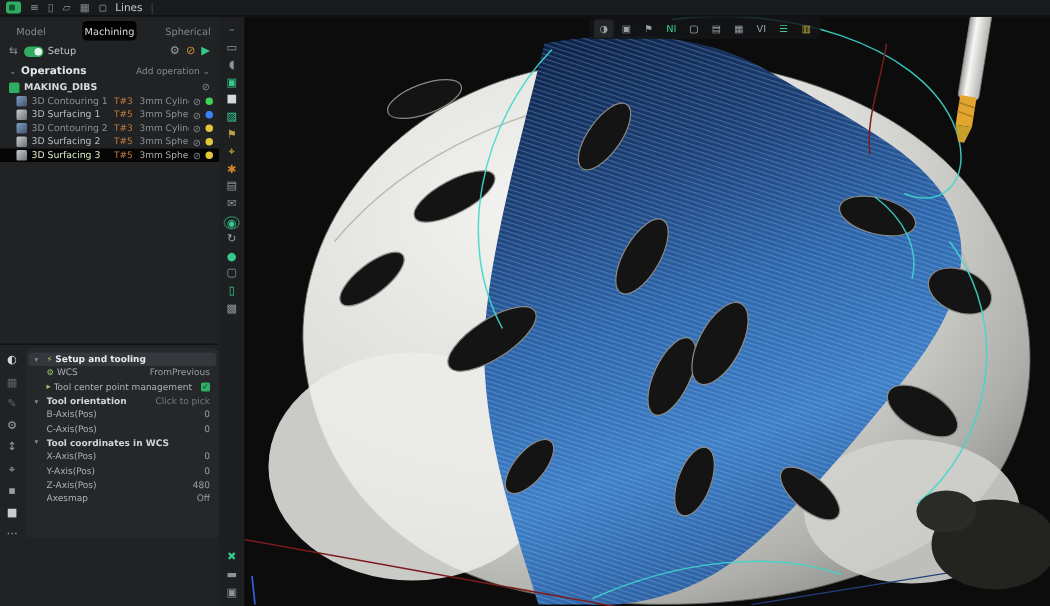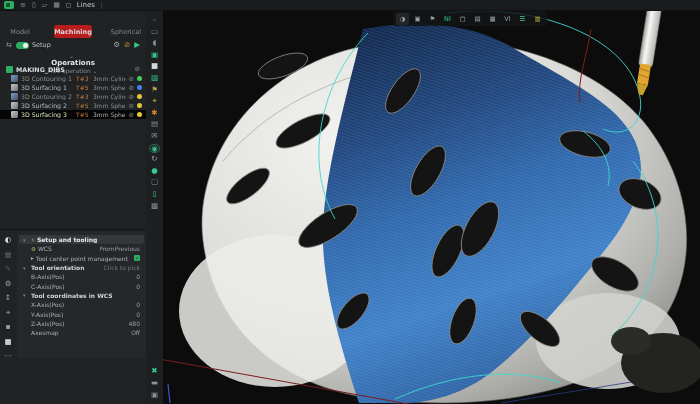--- a/index.html
+++ b/index.html
@@ -12,34 +12,34 @@
   .logo:after{content:"";position:absolute;left:2px;top:2px;width:4px;height:4px;background:#14532e;border-radius:1px;}
   .tb-ico{color:#8e9294;font-size:7px;line-height:9px;}
   .tb-divider{width:1px;height:7px;background:#34373a;}
   .doc-box{width:5px;height:5px;border:1px solid #54585b;border-radius:1px;}
   .tb-title{color:#c6c9cb;font-size:7px;}
 
   
   .left-col{position:absolute;left:0;top:11px;width:163px;height:393px;background:#1d1f21;}
   .panel{position:absolute;left:0;top:0;width:146px;height:393px;background:#202224;}
 
-  .tabs{display:flex;height:13px;margin-top:14px;padding:0 3px;gap:17px;}
+  .tabs{display:flex;height:13px;margin-top:3px;padding:0 3px;gap:17px;}
   .tab{flex:1;display:flex;align-items:center;justify-content:center;font-size:6.5px;color:#84888b;border-radius:3px;}
-  .tab.active{background:#b91c1c;color:#d8dbdd;font-weight:bold;}
+  .tab.active{background:#000000;color:#d8dbdd;}
 
   .mach-bar{display:flex;align-items:center;height:14px;padding:0 6px;gap:4px;}
   .swap-ico{color:#8e9294;font-size:7px;}
   .toggle{display:flex;align-items:center;gap:3px;}
   .pill{width:13px;height:7px;background:#2fae63;border-radius:4px;position:relative;}
   .pill:after{content:"";position:absolute;right:1px;top:1px;width:5px;height:5px;border-radius:50%;background:#e8f5ec;}
   .toggle-label{font-size:6.5px;color:#c2c5c7;}
   .mach-spacer{flex:1;}
   .mb-ico{font-size:7.5px;line-height:10px;}
 
-  .ops-header{display:flex;align-items:center;height:12px;padding:0 6px;flex-direction:column;}
+  .ops-header{display:flex;align-items:center;height:12px;padding:0 6px;}
   .ops-title{font-size:7px;font-weight:bold;color:#e3e6e8;}
   .caret{color:#8e9294;font-size:6px;margin-right:3px;}
   .ops-spacer{flex:1;}
   .add-op{font-size:6px;color:#85898c;}
 
   .grp-row{display:flex;align-items:center;height:10px;padding:0 6px;gap:3px;}
   .grp-ico{width:7px;height:7px;background:#2fae63;border-radius:1px;}
   .grp-name{font-size:6.3px;font-weight:bold;color:#d8dbdd;flex:1;}
   .eye{color:#84888b;font-size:6.5px;}
 

